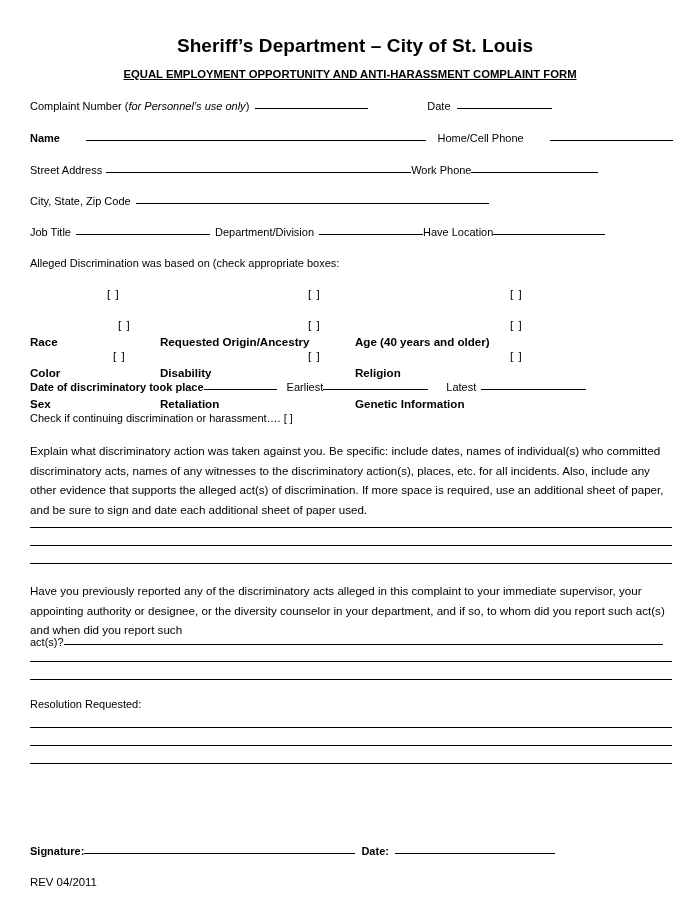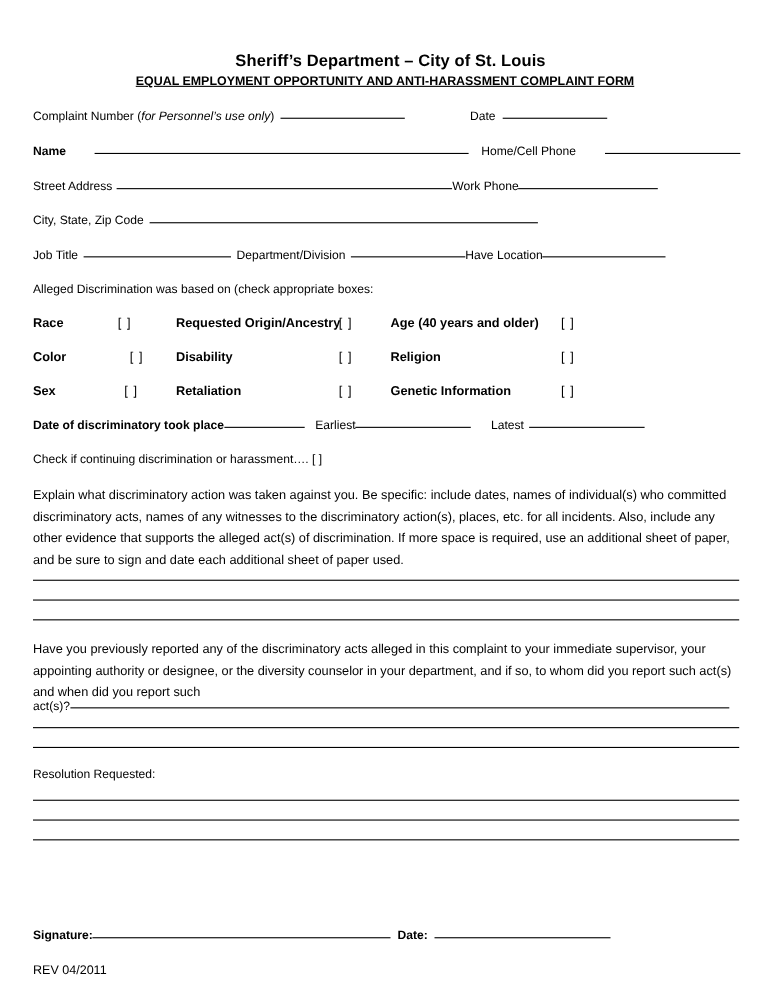--- a/index.html
+++ b/index.html
@@ -19,22 +19,22 @@
     position: relative;
     width: 700px;
     height: 910px;
     box-sizing: border-box;
     padding: 0;
   }
   
   .doc-title {
     text-align: center;
     font-weight: bold;
-    font-size: 15px;
-    margin: 12px;
+    font-size: 19px;
+    margin: 0;
     position: absolute;
     left: 10px; right: 0;
     top: 35px;
     letter-spacing: .1px;
   }
   .doc-subtitle {
     text-align: center;
     font-weight: bold;
     font-size: 11.3px;
     text-decoration: underline;
@@ -83,20 +83,21 @@
     font-size: 11.6px;
   }
   .cbrow {
     position: relative;
     height: 31px;
   }
   .cbcell {
     position: absolute;
     font-weight: bold;
     white-space: nowrap;
+    margin-top: 48px;
   }
   .cbbox {
     position: absolute;
     font-weight: normal;
     letter-spacing: 1px;
   }
 
   
   .para {
     position: absolute;

